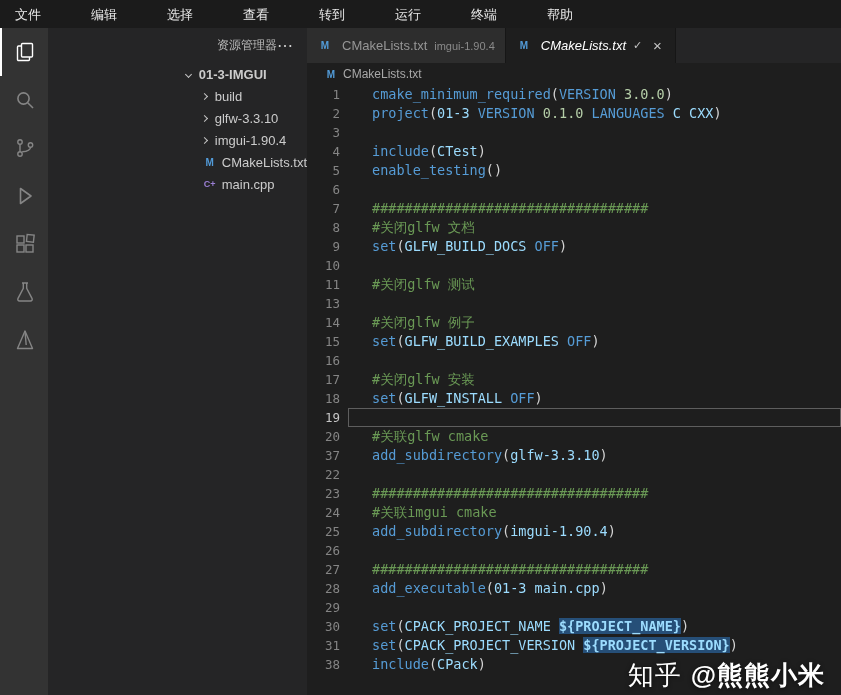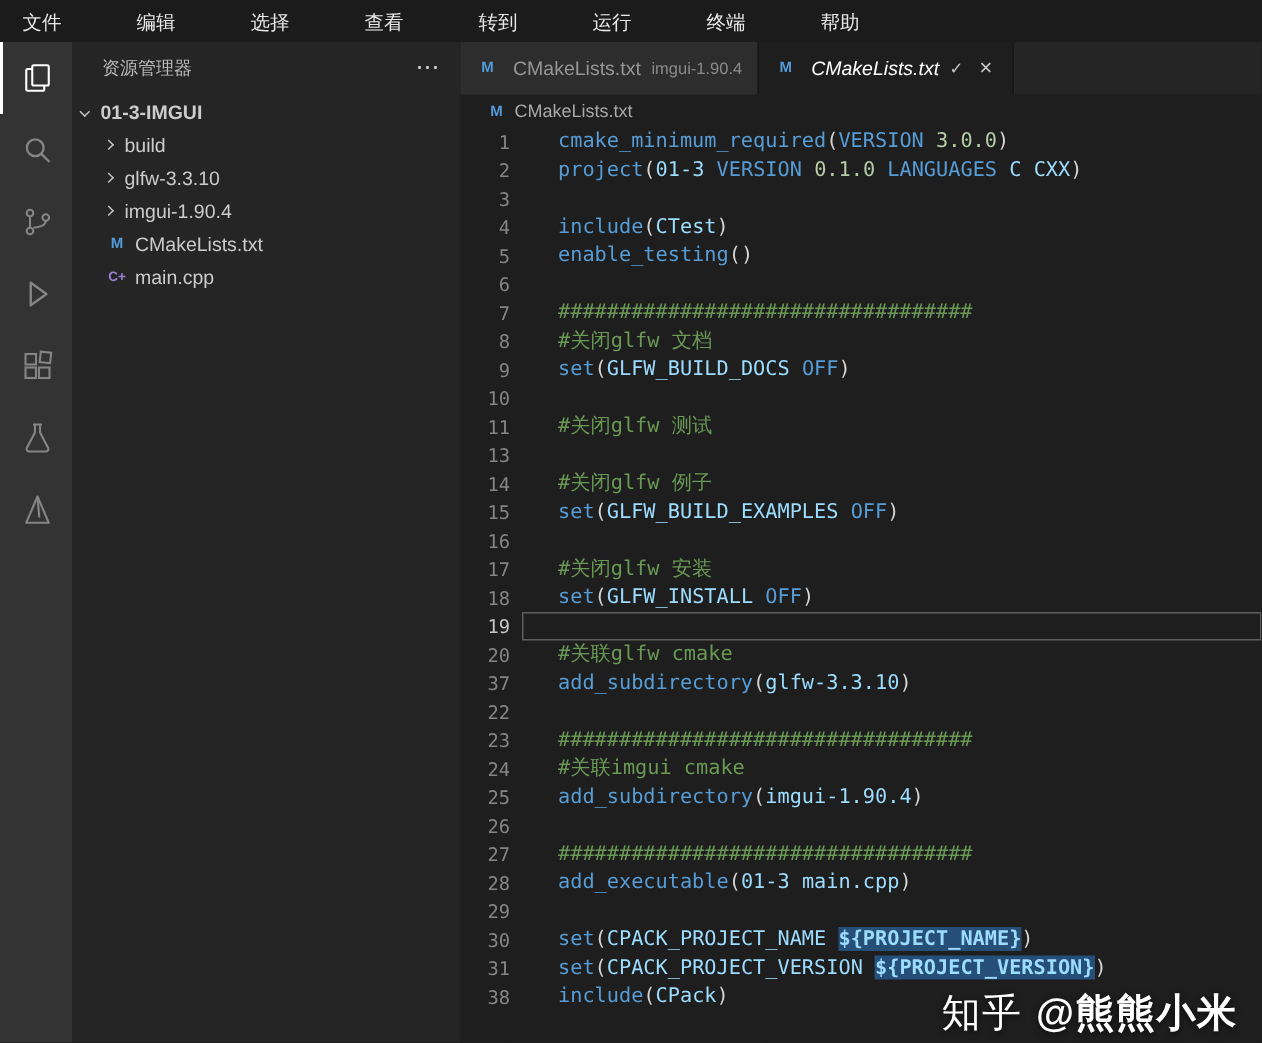--- a/index.html
+++ b/index.html
@@ -17,21 +17,21 @@
 
   
   .workbench { display:flex; height:667px; }
 
   .activitybar { width:48px; background:var(--activitybar-bg,#333); display:flex; flex-direction:column; flex-shrink:0; }
   .ab-item { height:48px; display:flex; align-items:center; justify-content:center; color:#858585; border-left:2px solid transparent; cursor:pointer; }
   .ab-item.active { color:#ffffff; border-left-color:#ffffff; }
   .ab-item svg { width:24px; height:24px; }
 
   
-  .sidebar { width:259px; background:var(--sidebar-bg,#252526); color:#cccccc; flex-shrink:0; display:flex; flex-direction:column; }
+  .sidebar { width:259px; background:var(--sidebar-bg,#252526); color:#cccccc; flex-shrink:0; display:flex; flex-direction:column;align-items:flex-end; }
   .sidebar-header { height:35px; display:flex; align-items:center; justify-content:space-between; padding:0 14px 0 20px; }
   .sidebar-title { font-size:12px; color:#bbbbbb; }
   .sidebar-more { color:#d0d0d0; font-size:16px; cursor:pointer; line-height:1; }
   .tree-row { height:22px; display:flex; align-items:center; cursor:pointer; font-size:13px; padding-left:22px; }
   .tree-row.root { padding-left:6px; font-weight:700; }
   .tree-row .chev { width:5px; height:5px; border-right:1.3px solid #c5c5c5; border-bottom:1.3px solid #c5c5c5; display:inline-block; margin-right:8px; flex-shrink:0; }
   .chev.right { transform:rotate(-45deg); }
   .chev.down  { transform:rotate(45deg); }
   .fileicon { width:16px; text-align:center; font-weight:700; font-size:10px; font-style:normal; flex-shrink:0; margin-right:4px; }
   .fileicon.cmake { color:var(--cmake-icon,#529bd8); }

